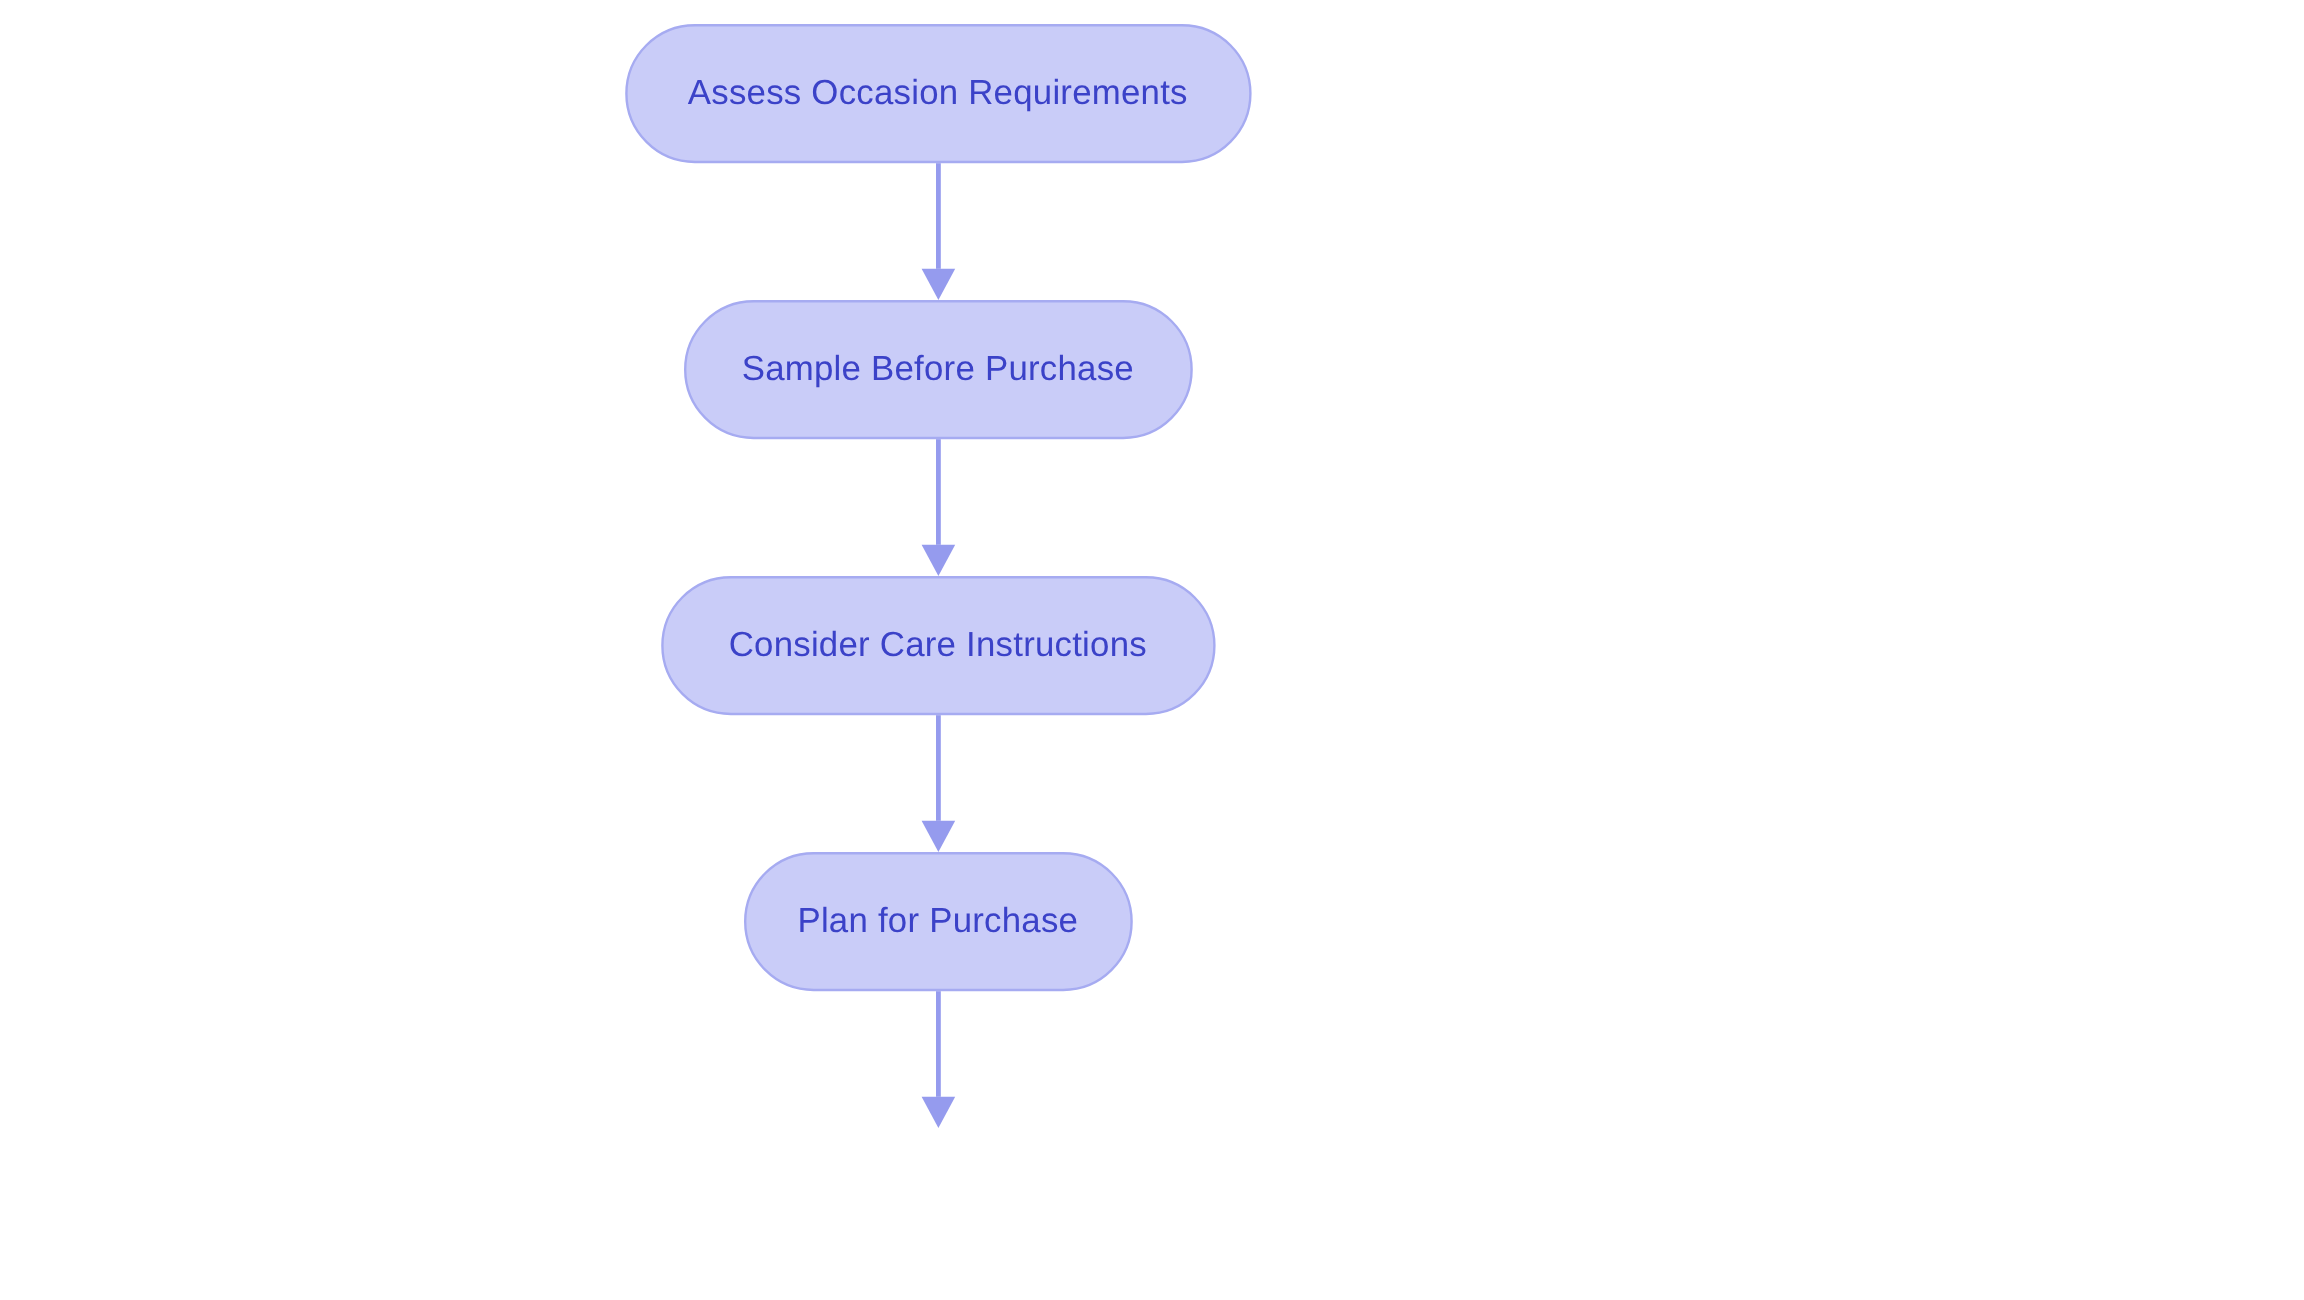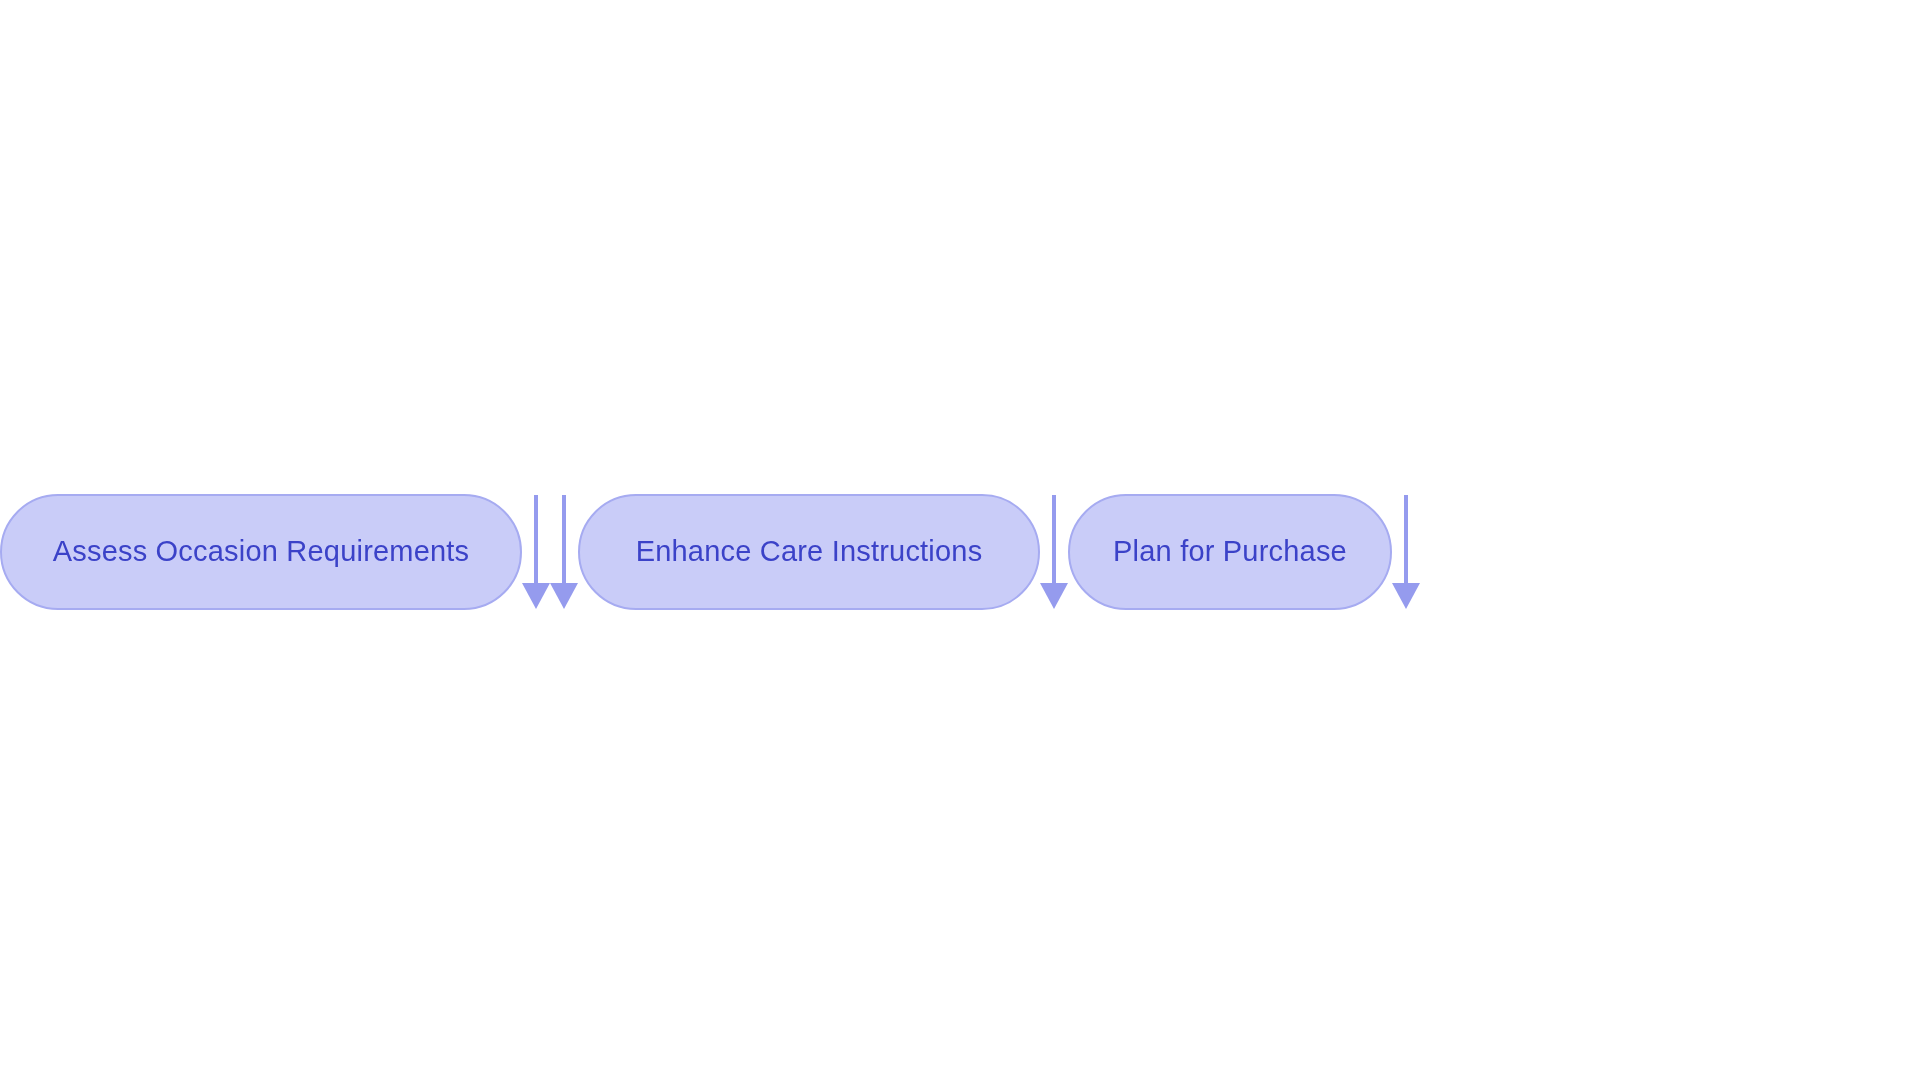--- a/index.html
+++ b/index.html
@@ -13,20 +13,21 @@
   html, body {
     background: var(--background);
     font-family: "Liberation Sans", "DejaVu Sans", sans-serif;
   }
   .canvas {
     position: relative;
     width: 1563px;
     height: 1083px;
     background: var(--background);
     display: flex;
+    flex-direction: column;
     align-items: center;
     padding-top: 20px;
     overflow: hidden;
   }
   .flow-node {
     height: 116px;
     border-radius: 58px;
     background: var(--node-fill);
     border: 2px solid var(--node-border);
     display: flex;
@@ -75,28 +76,31 @@
 
   <div class="flow-node w1">
     <span class="node-label">Assess Occasion Requirements</span>
   </div>
 
   <div class="arrow-connector">
     <div class="arrow-line"></div>
     <div class="arrow-head"></div>
   </div>
 
+  <div class="flow-node w2">
+    <span class="node-label">Sample Before Purchase</span>
+  </div>
 
   <div class="arrow-connector">
     <div class="arrow-line"></div>
     <div class="arrow-head"></div>
   </div>
 
   <div class="flow-node w3">
-    <span class="node-label">Enhance Care Instructions</span>
+    <span class="node-label">Consider Care Instructions</span>
   </div>
 
   <div class="arrow-connector">
     <div class="arrow-line"></div>
     <div class="arrow-head"></div>
   </div>
 
   <div class="flow-node w4">
     <span class="node-label">Plan for Purchase</span>
   </div>

